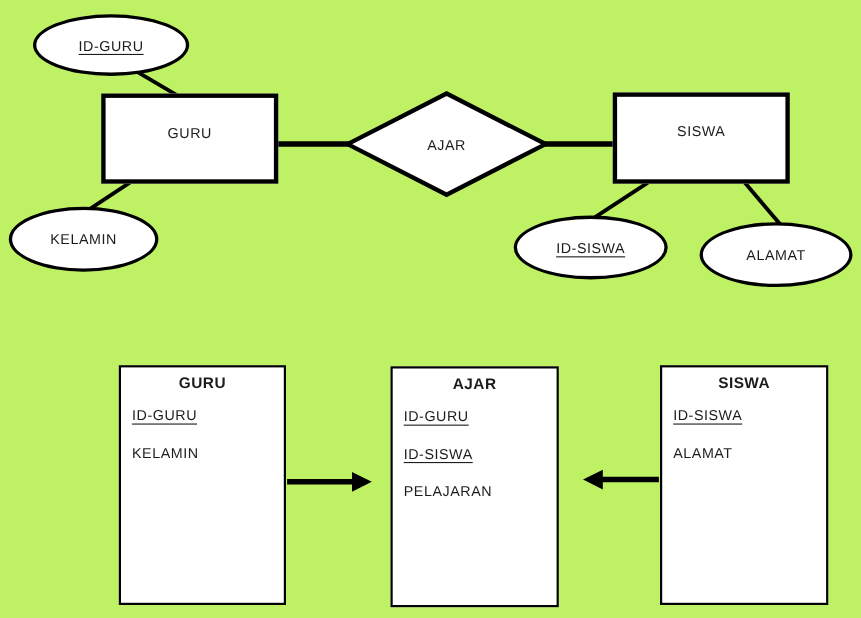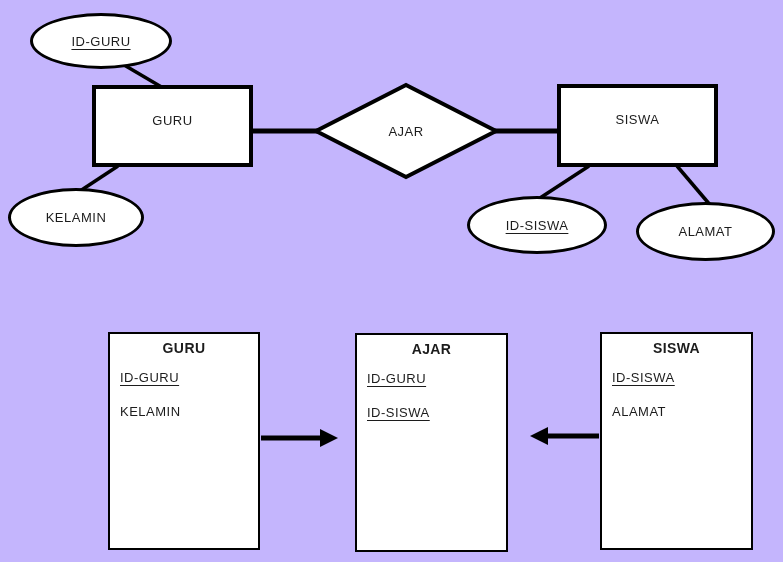--- a/index.html
+++ b/index.html
@@ -1,19 +1,19 @@
 <!DOCTYPE html>
 <html><head>
 <meta charset="utf-8">
 <style>
   html,body{margin:0;padding:0;background:#ffffff;}
   .canvas{
     position:relative;
     width:783px;height:562px;
-    background:#c4b5fd;
+    background:#bef264;
     font-family:"Liberation Sans", sans-serif;
     color:#1c1c1c;
     overflow:hidden;
   }
   .layer{position:absolute;left:0;top:0;width:783px;height:562px;}
   .shape{position:absolute;box-sizing:border-box;display:flex;align-items:center;justify-content:center;text-align:center;}
   .ellipse{border:3px solid #000;border-radius:50%;background:#fff;}
   .entity{border:4px solid #000;background:#fff;}
   .shape-label{font-size:13px;letter-spacing:0.5px;color:#1c1c1c;}
   .u{text-decoration:underline;text-underline-offset:3px;}
@@ -80,20 +80,21 @@
   <div class="table" style="left:108px;top:332px;width:152px;height:218px;">
     <div class="t-title">GURU</div>
     <div class="t-field u">ID-GURU</div>
     <div class="t-field">KELAMIN</div>
   </div>
 
   <div class="table" style="left:355px;top:333px;width:153px;height:219px;">
     <div class="t-title">AJAR</div>
     <div class="t-field u">ID-GURU</div>
     <div class="t-field u">ID-SISWA</div>
+    <div class="t-field">PELAJARAN</div>
   </div>
 
   <div class="table" style="left:600px;top:332px;width:153px;height:218px;">
     <div class="t-title">SISWA</div>
     <div class="t-field u">ID-SISWA</div>
     <div class="t-field">ALAMAT</div>
   </div>
 
 </div>
 

